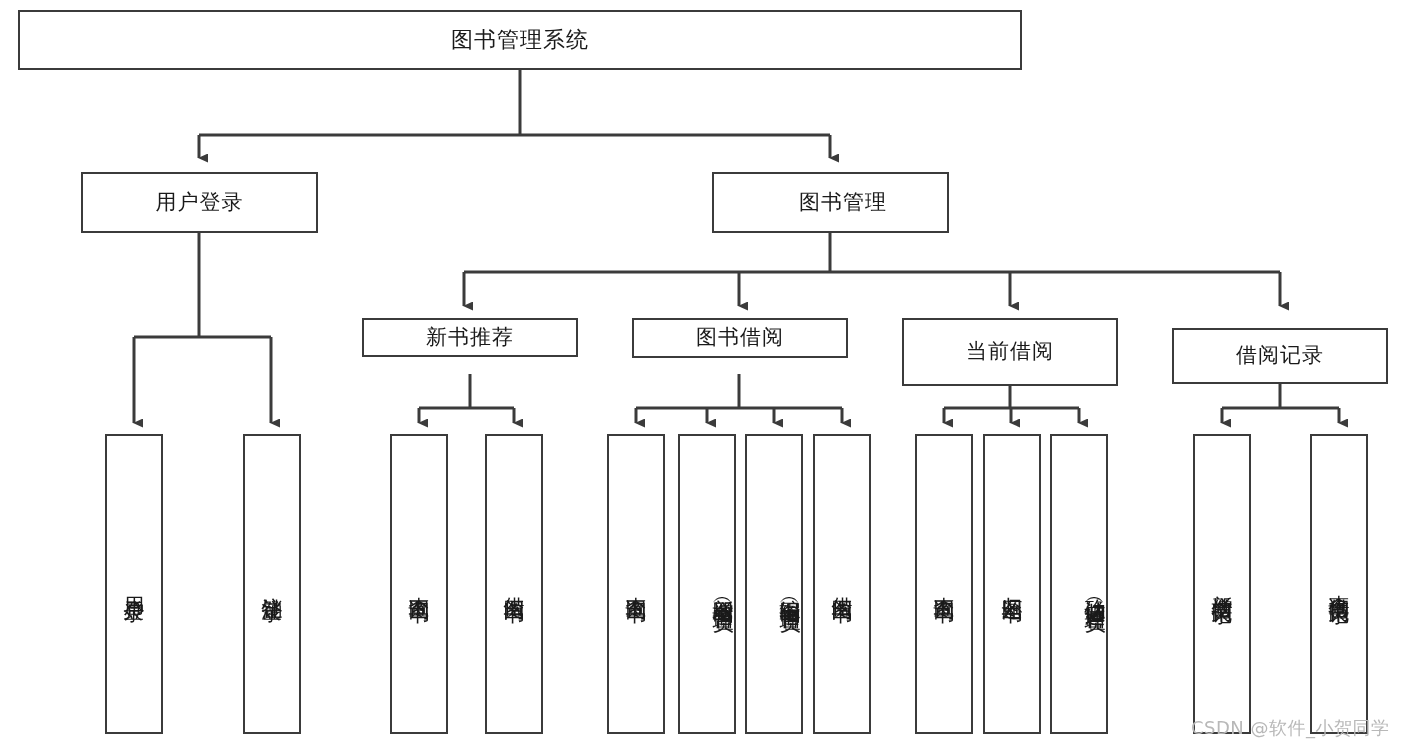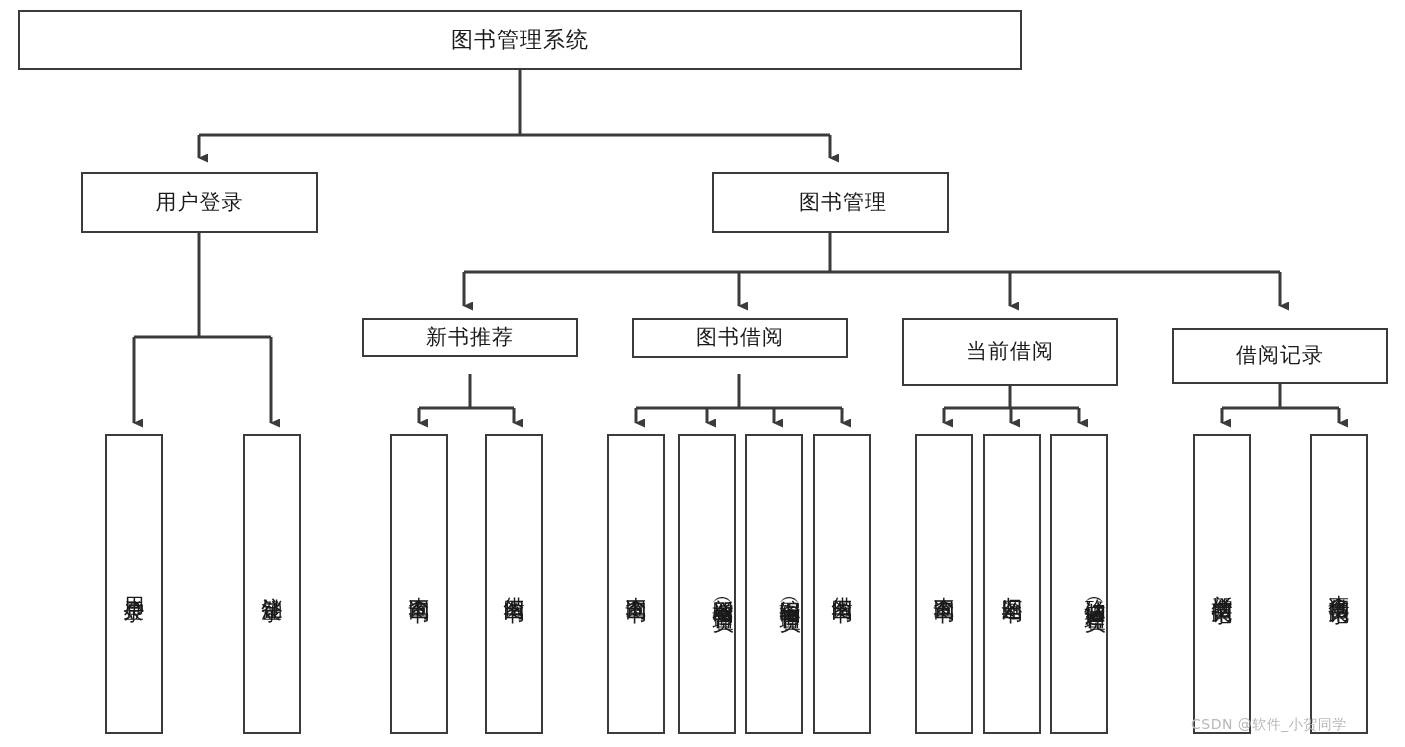--- a/index.html
+++ b/index.html
@@ -53,21 +53,21 @@
     font-size: 21px;
     line-height: 1.05;
     letter-spacing: 2px;
   }
   .node-v.short {
     align-items: center;
     padding-top: 0;
   }
   .watermark {
     position: absolute;
-    font-size: 14px;
+    font-size: 18px;
     color: #b8b8b8;
     white-space: nowrap;
     letter-spacing: 0.5px;
     font-family: "DejaVu Sans", "Liberation Sans", sans-serif;
   }
 </style>
 </head>
 <body>
 
 <div id="diagram-root">

